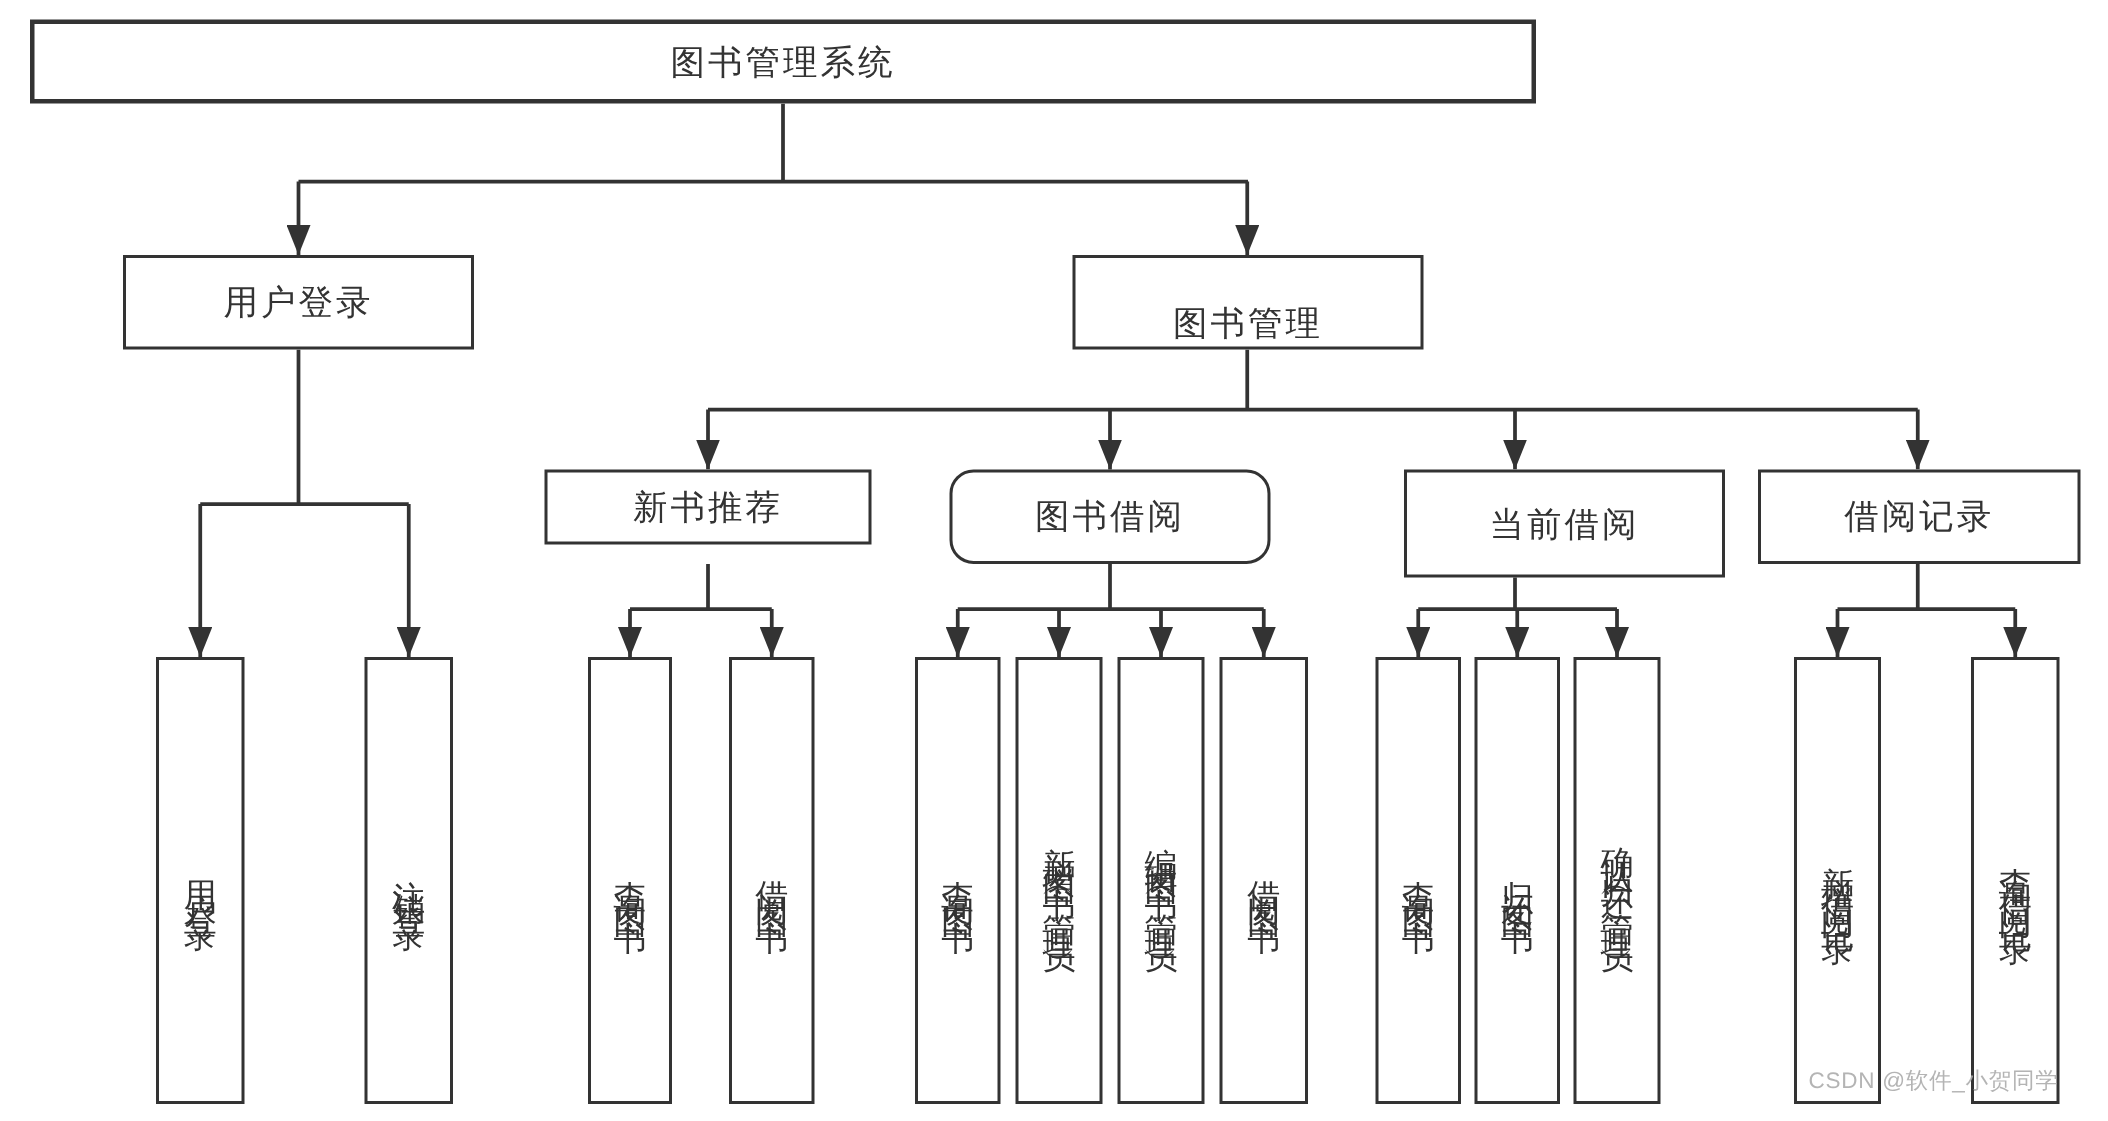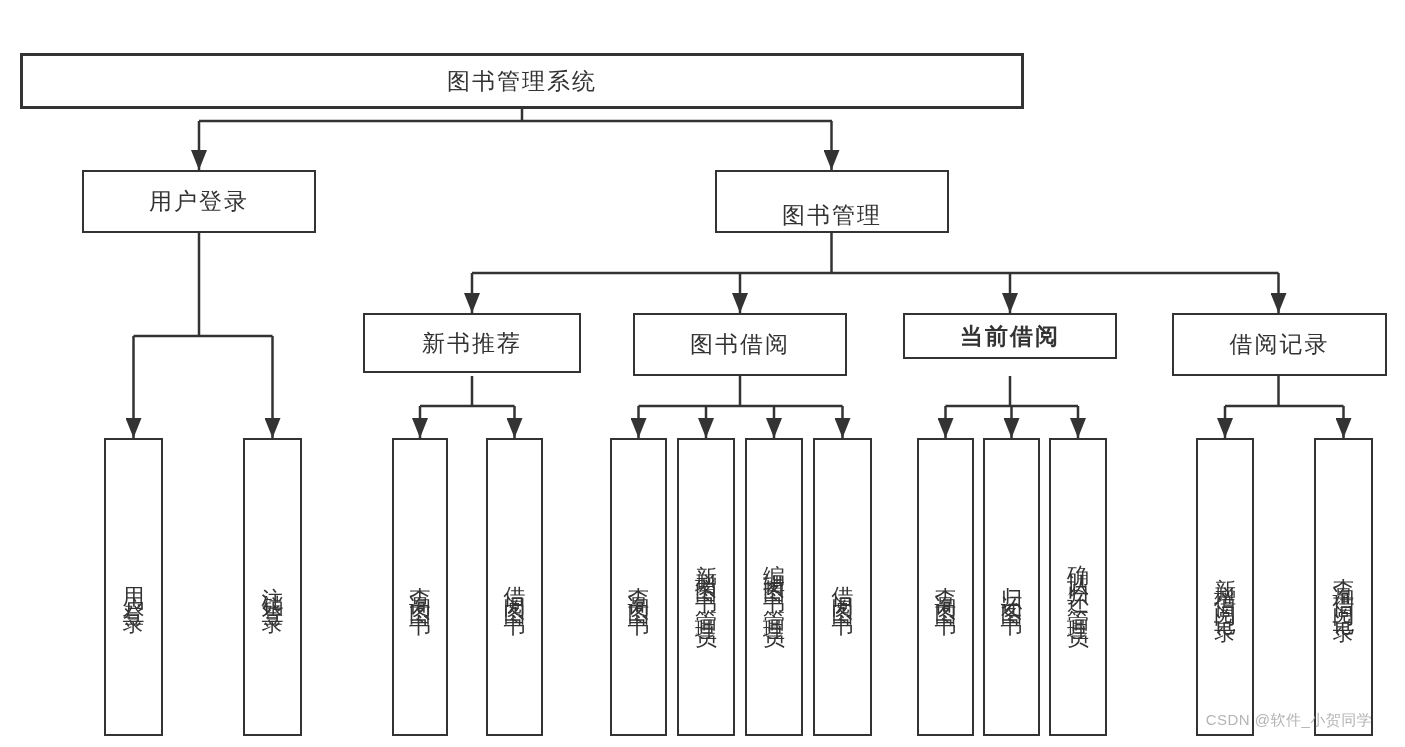--- a/index.html
+++ b/index.html
@@ -89,38 +89,38 @@
     </g>
 
     <g>
       <path class="w" d="M1278.5,376 V407"></path>
       <path class="w" d="M1225,406 H1343.5"></path>
       <line class="w a" x1="1225" y1="406" x2="1225" y2="438"></line>
       <line class="w a" x1="1343.5" y1="406" x2="1343.5" y2="438"></line>
     </g>
   </svg>
 
-  <div class="node root" style="left:20px; top:13px; width:1004px; height:56px;margin-top:40px;">
+  <div class="node root" style="left:20px; top:13px; width:1004px; height:56px;">
     <span class="h-label">图书管理系统</span>
   </div>
 
   <div class="node" style="left:82px; top:170px; width:234px; height:63px;">
     <span class="h-label">用户登录</span>
   </div>
   <div class="node" style="left:715px; top:170px; width:234px; height:63px;align-items:flex-end;">
     <span class="h-label">图书管理</span>
   </div>
 
-  <div class="node" style="left:363px; top:313px; width:218px; height:60px;">
+  <div class="node" style="left:363px; top:313px; width:218px; height:50px;">
     <span class="h-label">新书推荐</span>
   </div>
-  <div class="node" style="left:633px; top:313px; width:214px; height:63px;">
+  <div class="node" style="left:633px; top:313px; width:214px; height:63px;border-radius:16px;">
     <span class="h-label">图书借阅</span>
   </div>
-  <div class="node" style="left:903px; top:313px; width:214px; height:46px;font-weight:bold;">
+  <div class="node" style="left:936px; top:313px; width:214px; height:72px;">
     <span class="h-label">当前借阅</span>
   </div>
   <div class="node" style="left:1172px; top:313px; width:215px; height:63px;">
     <span class="h-label">借阅记录</span>
   </div>
 
   <div class="node leaf" style="left:104px; top:438px; width:59px; height:298px;">
     <span class="v-label">用户登录</span>
   </div>
   <div class="node leaf" style="left:243px; top:438px; width:59px; height:298px;">

